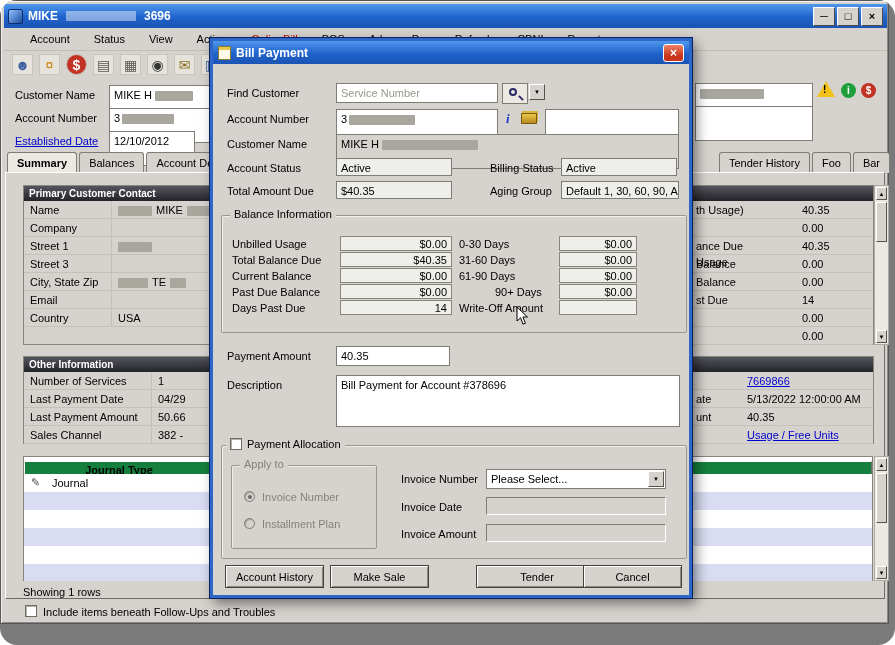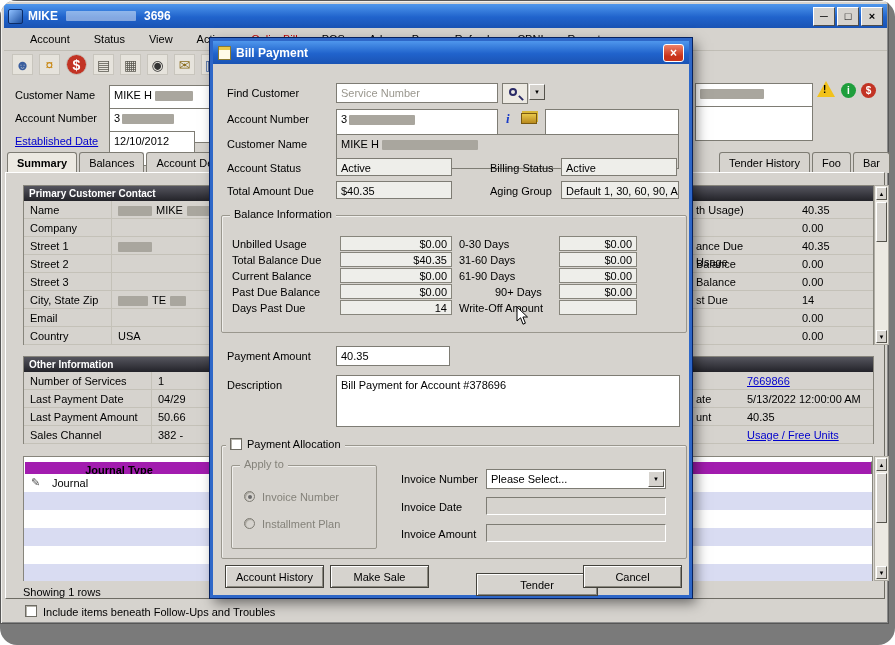--- a/index.html
+++ b/index.html
@@ -66,21 +66,21 @@
 
   
   .sb { position:absolute; width:15px; background:#ece9e2; border:1px solid #aeaba3; }
   .sb-btn { position:absolute; left:1px; width:11px; height:13px; background:#d6d3ce; border:1px solid;
             border-color:#fff #55534c #55534c #fff; font-size:6px; text-align:center; line-height:12px; }
   .sb-thumb { position:absolute; left:1px; width:11px; background:#d6d3ce; border:1px solid;
               border-color:#fff #55534c #55534c #fff; }
 
   
   .jgrid { position:absolute; left:22px; top:455px; width:850px; height:125px; background:#fff; border:1px solid #87857c; }
-  .jh { position:absolute; top:4px; height:17px; background:#a21caf; border:1px solid; border-color:#fff #6e6c64 #6e6c64 #fff;
+  .jh { position:absolute; top:4px; height:17px; background:#15803d; border:1px solid; border-color:#fff #6e6c64 #6e6c64 #fff;
         font-weight:bold; text-align:center; padding-top:2px; }
   .jrow { position:absolute; left:0; width:100%; height:18px; }
   .stripe { background:#d9dcf2; }
 
   .cb { position:absolute; width:12px; height:12px; background:#fff; border:1px solid #6e6c64;
         box-shadow:inset 1px 1px 0 #b5b2aa; }
 
   
   .dialog { position:absolute; left:210px; top:38px; width:482px; height:560px; background:#d6d3ce;
             border:3px solid #2e67c8; box-shadow:0 0 0 1px #07225f, 4px 5px 12px rgba(0,0,0,.5); z-index:10; }
@@ -202,24 +202,20 @@
       </div>
       <div class="trow">
         <div>Company</div>
           <div></div>
       </div>
       <div class="trow">
         <div>Street 1</div>
         <div><span class="redact" style="width:34px;"></span><span></span></div>
       </div>
       <div class="trow">
-        <div>Street 2</div>
-          <div></div>
-      </div>
-      <div class="trow">
         <div>Street 3</div>
           <div></div>
       </div>
       <div class="trow">
         <div>City, State  Zip</div>
         <div><span class="redact" style="width:30px;margin-right:4px;"></span><span>TE</span><span class="redact" style="width:16px;margin-left:4px;"></span></div>
       </div>
       <div class="trow">
         <div>Email</div>
           <div></div>
@@ -434,21 +430,21 @@
     <div class="tb dis" style="left:273px;top:456px;width:180px;height:18px;">
       <span></span>
     </div>
     <span class="lbl" style="left:188px;top:487px;">Invoice Amount</span>
     <div class="tb dis" style="left:273px;top:483px;width:180px;height:18px;">
       <span></span>
     </div>
 
     <span class="btn" style="left:12px;top:524px;width:99px;">Account History</span>
     <span class="btn" style="left:117px;top:524px;width:99px;">Make Sale</span>
-    <span class="btn" style="left:263px;top:524px;width:122px;margin-top:8px;">Tender</span>
+    <span class="btn" style="left:263px;top:524px;width:122px;">Tender</span>
     <span class="btn" style="left:370px;top:524px;width:99px;">Cancel</span>
   </div>
 
   <div class="cursor" style="left:516px;top:306px;">
     <svg width="13" height="20" viewBox="0 0 13 20">
       <path d="M1 1 L1 15 L4.6 11.8 L7 18.2 L9.4 17.2 L6.9 11 L11.5 11 Z" fill="#fff" stroke="#000" stroke-width="1"></path>
     </svg>
   </div>
 </div>
 

